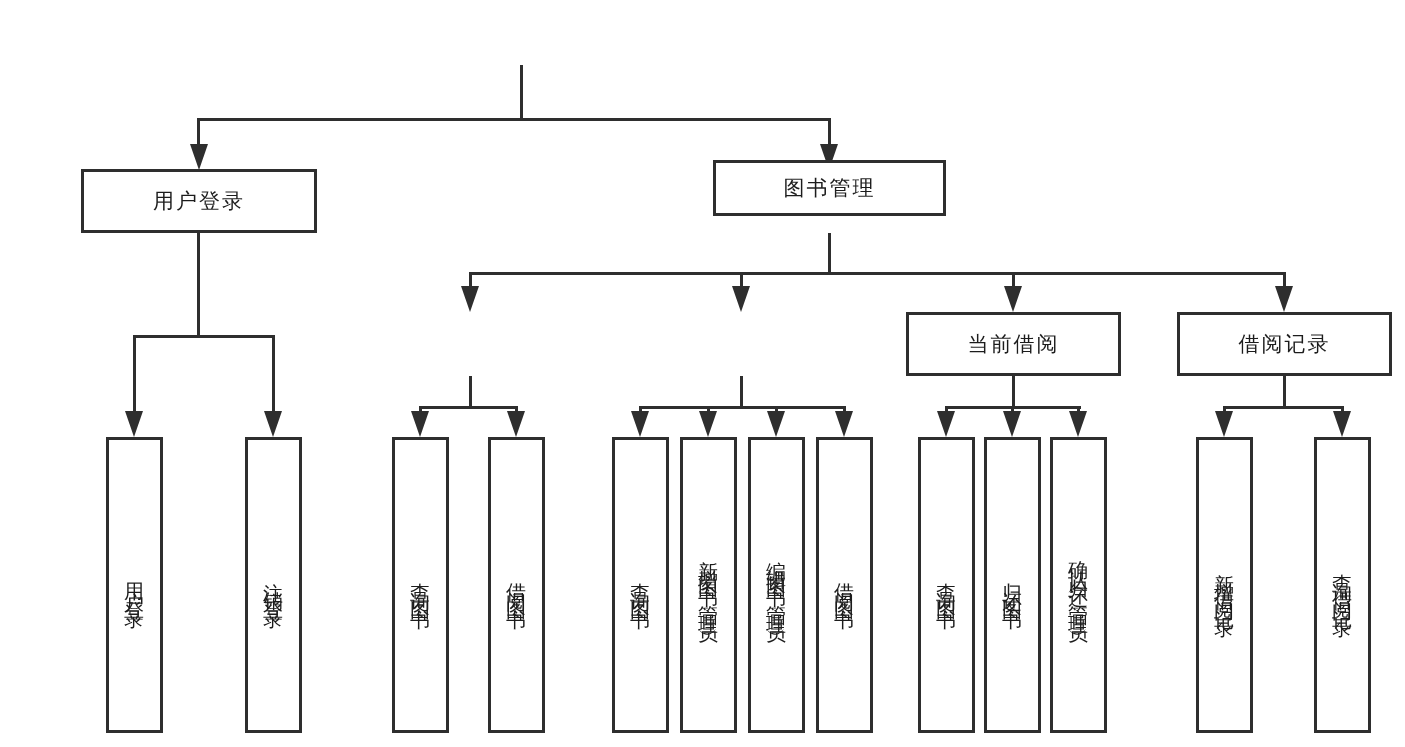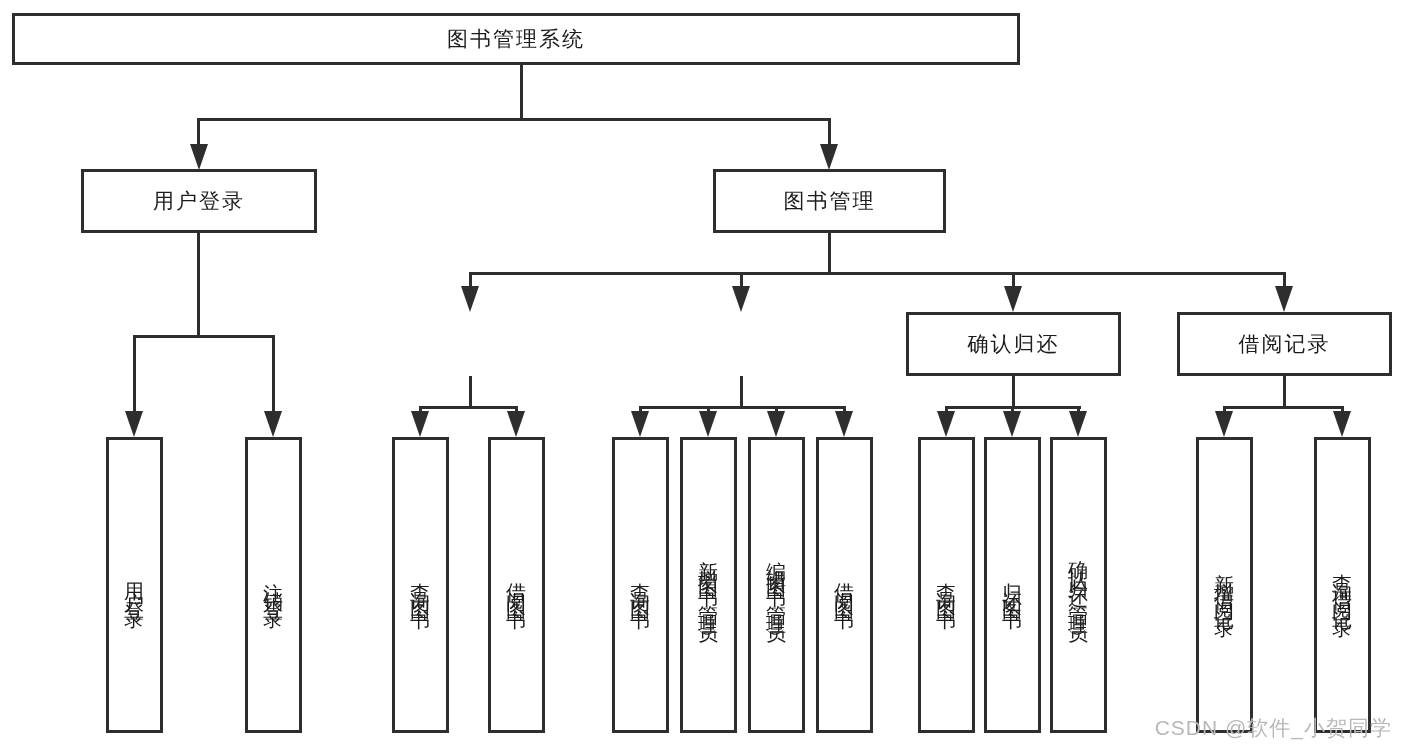--- a/index.html
+++ b/index.html
@@ -66,35 +66,32 @@
     color:#b8b8b8;
     z-index:3;
     white-space:nowrap;
   }
 </style>
 </head>
 <body>
 
 <div class="canvas">
 
-  <div class="hbox" style="left:12px;top:13px;width:1008px;height:52px;">
-    <span>图书管理系统</span>
-  </div>
 
   <div class="vl" style="left:520px;top:65px;height:53px;"></div>
   <div class="hl" style="left:198px;top:118px;width:633px;"></div>
   <div class="vl" style="left:197px;top:118px;height:28px;"></div>
   <div class="ah" style="left:190px;top:144px;"></div>
   <div class="vl" style="left:828px;top:118px;height:28px;"></div>
   <div class="ah" style="left:820px;top:144px;"></div>
 
   <div class="hbox" style="left:81px;top:169px;width:236px;height:64px;">
     <span>用户登录</span>
   </div>
-  <div class="hbox" style="left:713px;top:169px;width:233px;height:64px;align-items:center;">
+  <div class="hbox" style="left:713px;top:160px;width:233px;height:56px;align-items:center;">
     <span>图书管理</span>
   </div>
 
   <div class="vl" style="left:197px;top:233px;height:102px;"></div>
   <div class="hl" style="left:133px;top:335px;width:142px;"></div>
   <div class="vl" style="left:133px;top:335px;height:77px;"></div>
   <div class="ah" style="left:125px;top:411px;"></div>
   <div class="vl" style="left:272px;top:335px;height:77px;"></div>
   <div class="ah" style="left:264px;top:411px;"></div>
 
@@ -103,21 +100,21 @@
   <div class="vl" style="left:469px;top:272px;height:16px;"></div>
   <div class="ah" style="left:461px;top:286px;"></div>
   <div class="vl" style="left:740px;top:272px;height:16px;"></div>
   <div class="ah" style="left:732px;top:286px;"></div>
   <div class="vl" style="left:1012px;top:272px;height:16px;"></div>
   <div class="ah" style="left:1004px;top:286px;"></div>
   <div class="vl" style="left:1283px;top:272px;height:16px;"></div>
   <div class="ah" style="left:1275px;top:286px;"></div>
 
   <div class="hbox" style="left:906px;top:312px;width:215px;height:64px;">
-    <span>确认归还</span>
+    <span>当前借阅</span>
   </div>
   <div class="hbox" style="left:1177px;top:312px;width:215px;height:64px;">
     <span>借阅记录</span>
   </div>
 
   <div class="vl" style="left:469px;top:376px;height:33px;"></div>
   <div class="vl" style="left:740px;top:376px;height:33px;"></div>
   <div class="vl" style="left:1012px;top:376px;height:33px;"></div>
   <div class="vl" style="left:1283px;top:376px;height:33px;"></div>
 
@@ -182,15 +179,14 @@
   <div class="vbox" style="left:1050px;">
     <span>确认归还（管理员）</span>
   </div>
   <div class="vbox" style="left:1196px;">
     <span>新增借阅记录</span>
   </div>
   <div class="vbox" style="left:1314px;">
     <span>查询借阅记录</span>
   </div>
 
-  <div class="watermark">CSDN @软件_小贺同学</div>
 
 </div>
 
 </body></html>

